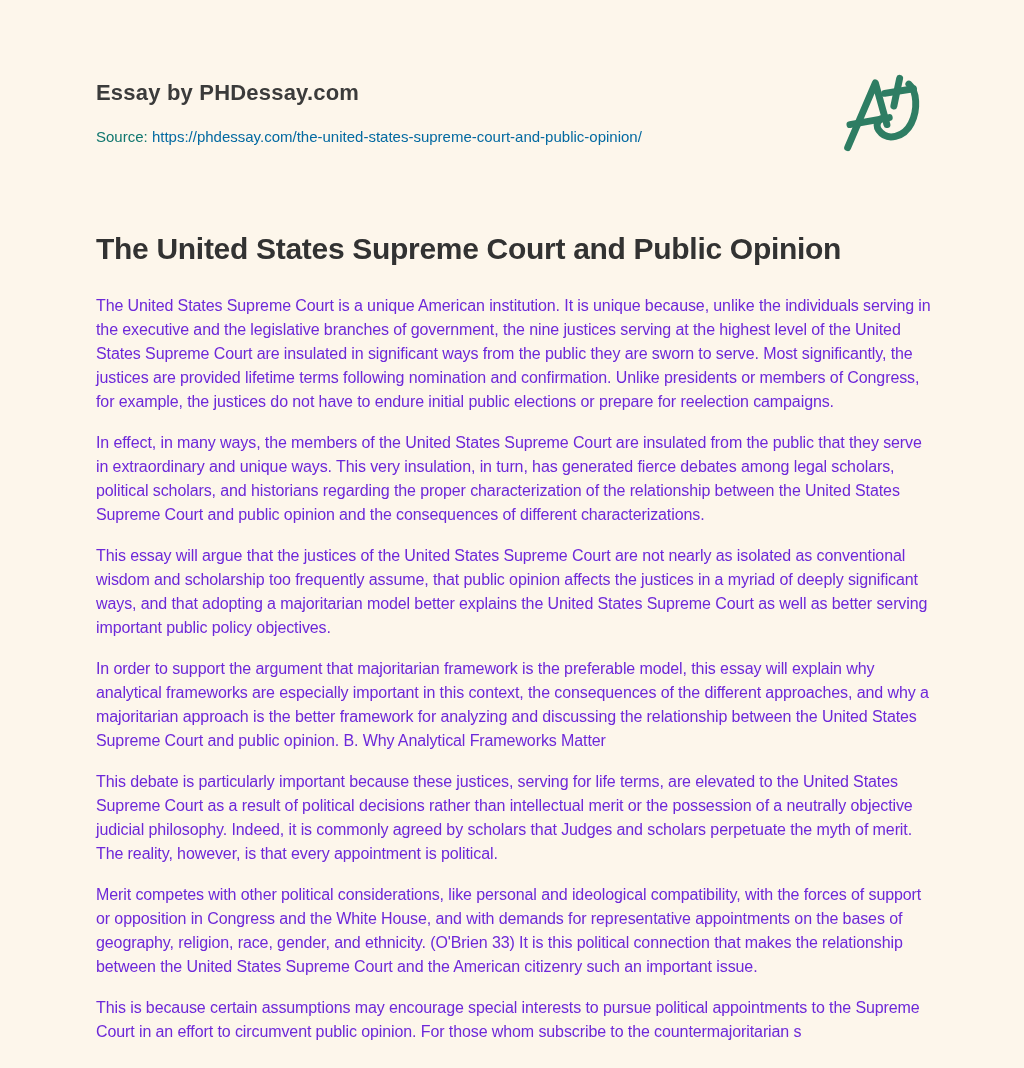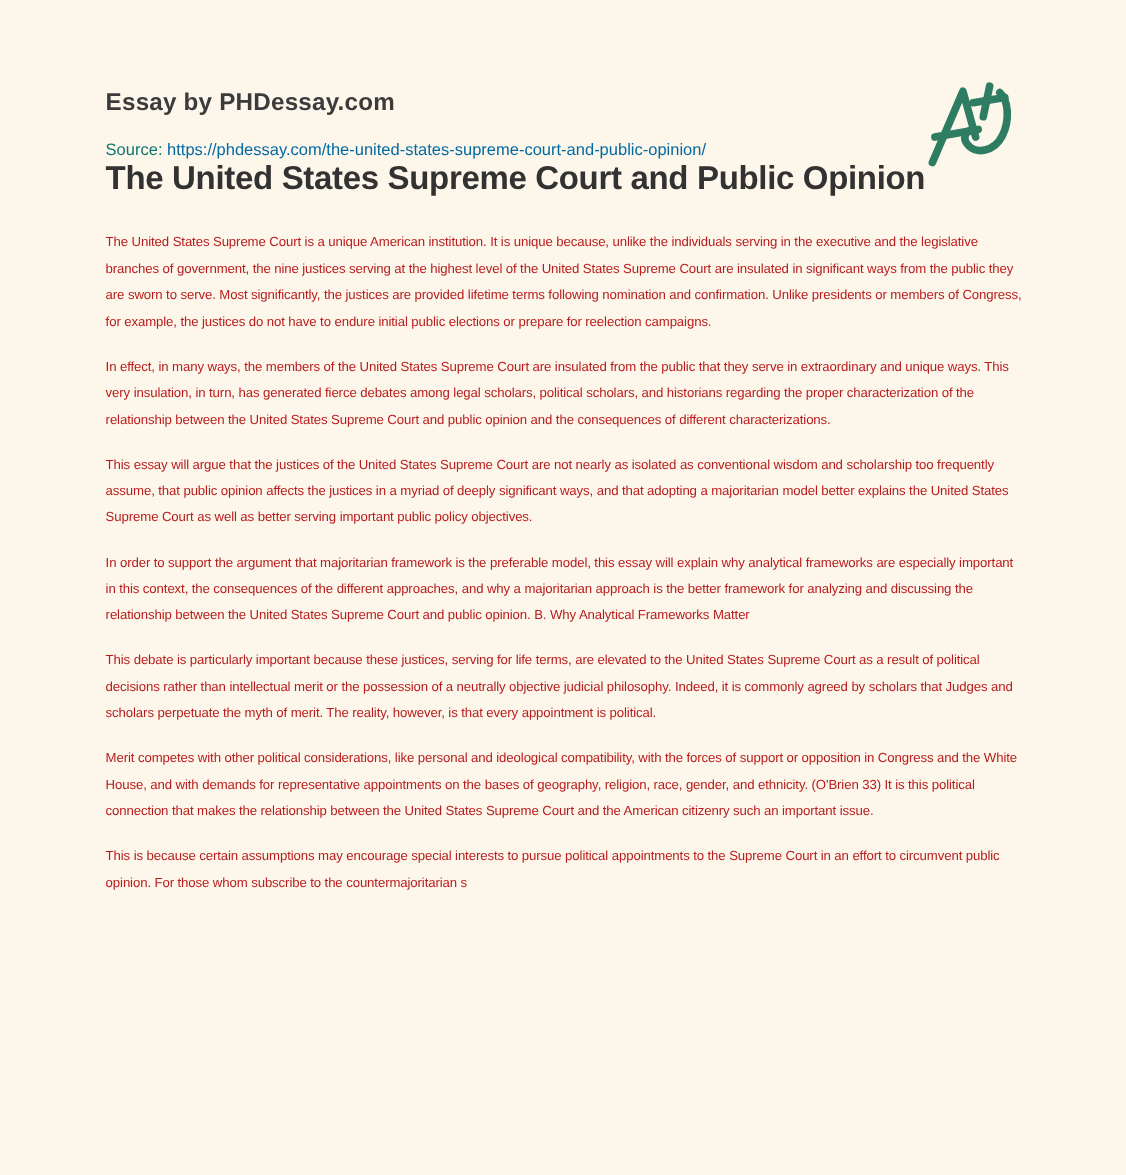--- a/index.html
+++ b/index.html
@@ -41,34 +41,35 @@
     cursor: pointer;
   }
   .logo {
     position: absolute;
     top: 62px;
     right: 92px;
     width: 104px;
     height: 102px;
   }
   .title {
+    margin-top: 86px;
     font-size: 30px;
     font-weight: bold;
     color: #323232;
     letter-spacing: -0.3px;
     line-height: 34px;
   }
   .article-body {
     margin-top: 28px;
     width: 836px;
   }
   .article-body p {
-    font-size: 12px;
+    font-size: 16px;
     line-height: 24px;
-    color: #b91c1c;
+    color: #6d28d9;
     letter-spacing: -0.1px;
     margin-bottom: 17px;
   }
 </style>
 </head>
 <body>
 
 <div class="page">
 
   <div class="header-row">

